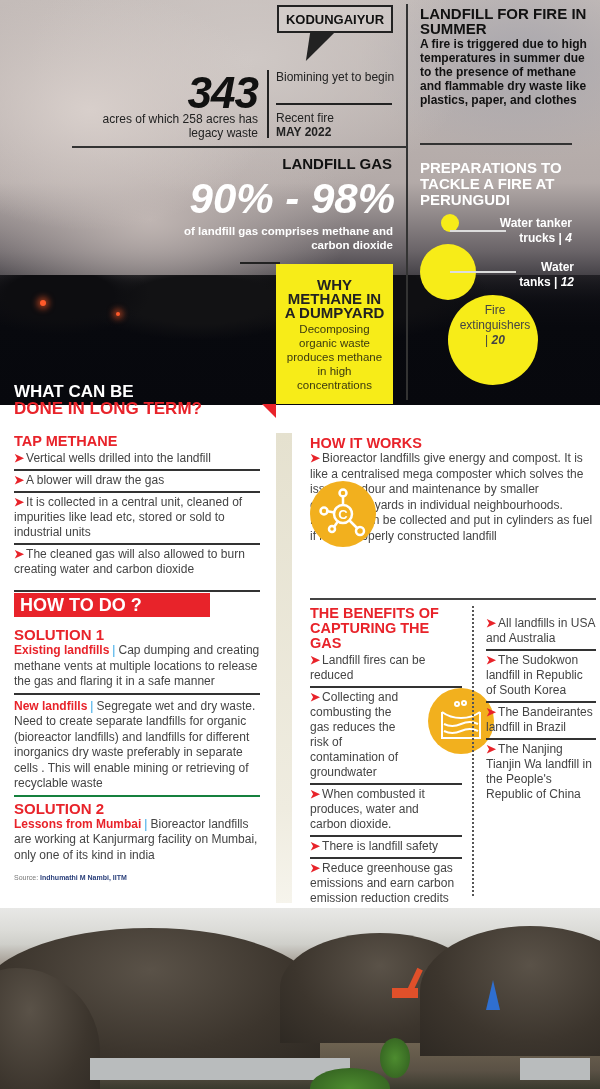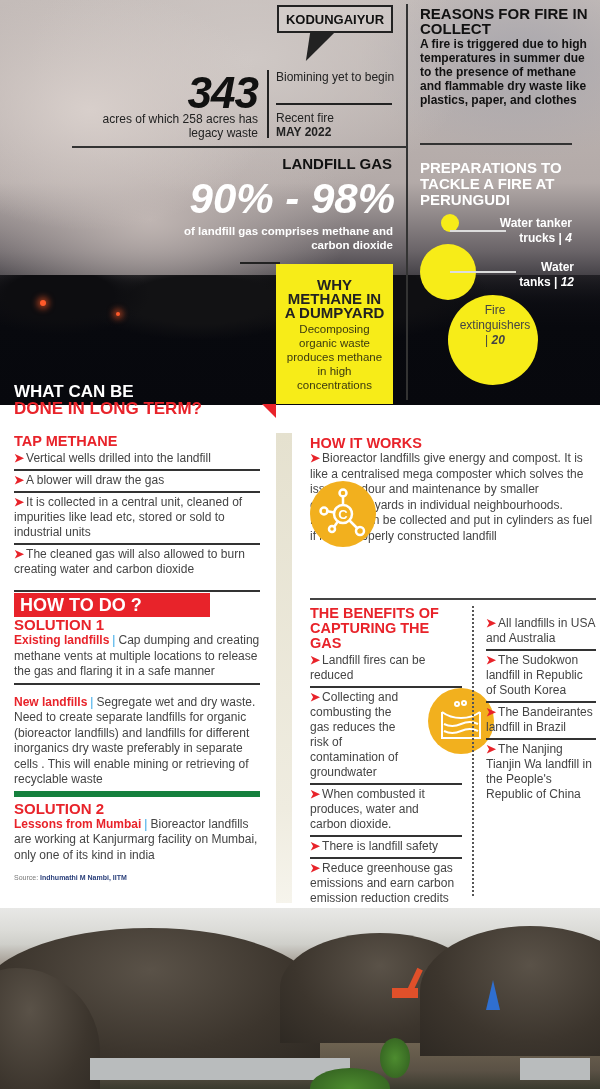--- a/index.html
+++ b/index.html
@@ -49,21 +49,21 @@
 .what .w1{color:#fff;display:block}
 .what .w2{color:#e8232a;display:block}
 .red-tri{position:absolute;left:262px;top:404px;width:0;height:0;border-top:14px solid #e8232a;border-left:14px solid transparent}
 .divider-col{position:absolute;left:276px;top:433px;width:16px;height:470px;background:linear-gradient(180deg,#e5e1cf,#efece0 80%,#f6f4ec)}
 .col-left{position:absolute;left:14px;top:434px;width:246px}
 .sec-h{color:#e8232a;font-weight:900;font-size:14.5px;line-height:15px}
 .bul{font-size:12px;line-height:15px;color:#444;padding:2px 0 3px;border-bottom:2px solid #333}
 .bul.nob{border-bottom:none}
 .arr{color:#e8232a;font-weight:700;margin-right:2px}
 .howdo{display:inline-block;margin-top:8px;background:#e8232a;color:#fff;font-weight:900;font-size:18px;line-height:24px;width:196px;padding-left:6px}
-.sol-h{color:#e8232a;font-weight:900;font-size:15px;line-height:16px;}
+.sol-h{color:#e8232a;font-weight:900;font-size:15px;line-height:16px;margin-top:10px}
 .para{font-size:12px;line-height:15.5px;color:#444;padding-bottom:3px}
 .para .k{color:#e8232a;font-weight:700}
 .para .bar{color:#2fa4e7;margin:0 3px}
 .src{font-size:7px;color:#777;margin-top:8px}
 .src b{color:#2a3f7a}
 .col-right{position:absolute;left:310px;top:436px;width:286px}
 .hiw-icon{position:absolute;left:310px;top:481px;width:66px;height:66px;border-radius:50%;background:#f2b01e}
 .hiw-text{font-size:12px;line-height:15.5px;color:#444}
 .hiw-line{position:absolute;left:310px;top:598px;width:286px;height:2px;background:#444}
 .ben{position:absolute;left:310px;top:606px;width:152px}
@@ -109,21 +109,21 @@
 <div class="pct">90% - 98%</div>
 <div class="pct-desc">of landfill gas comprises methane and carbon dioxide</div>
 
 <div class="why-line"></div>
 <div class="why">
   <h3>WHY METHANE IN A DUMPYARD</h3>
   <p>Decomposing organic waste produces methane in high concentrations</p>
 </div>
 
 <div class="reasons">
-  <h3>REASONS FOR FIRE IN COLLECT</h3>
+  <h3>LANDFILL FOR FIRE IN SUMMER</h3>
   <p>A fire is triggered due to high temperatures in summer due to the presence of methane and flammable dry waste like plastics, paper, and clothes</p>
 </div>
 <div class="reasons-line"></div>
 
 <div class="prep">PREPARATIONS TO TACKLE A FIRE AT PERUNGUDI</div>
 
 <div class="circ" style="left:441px;top:214px;width:18px;height:18px"></div>
 <div class="c-line" style="left:450px;top:230px;width:56px"></div>
 <div class="c-label" style="left:480px;top:216px;width:92px"><span>Water tanker trucks</span> | <i>4</i></div>
 
@@ -147,21 +147,21 @@
   <div class="bul"><span class="arr">➤</span><span>Vertical wells drilled into the landfill</span></div>
   <div class="bul"><span class="arr">➤</span><span>A blower will draw the gas</span></div>
   <div class="bul"><span class="arr">➤</span><span>It is collected in a central unit, cleaned of impurities like lead etc, stored or sold to industrial units</span></div>
   <div class="bul nob"><span class="arr">➤</span><span>The cleaned gas will also allowed to burn creating water and carbon dioxide</span></div>
 
   <div style="height:2px;background:#333;margin-top:10px"></div>
   <div class="howdo" style="margin-top:1px">HOW TO DO ?</div>
 
   <div class="sol-h">SOLUTION 1</div>
   <div class="para" style="border-bottom:2px solid #333"><span class="k">Existing landfills</span><span class="bar">|</span><span>Cap dumping and creating methane vents at multiple locations to release the gas and flaring it in a safe manner</span></div>
-  <div class="para" style="border-bottom:6px solid #15803d;padding-top:10px"><span class="k">New landfills</span><span class="bar">|</span><span>Segregate wet and dry waste.  Need to create separate landfills for organic (bioreactor landfills) and landfills for different inorganics dry waste preferably in separate cells . This will enable mining or retrieving of recyclable waste</span></div>
+  <div class="para" style="border-bottom:2px solid #15803d;padding-top:4px"><span class="k">New landfills</span><span class="bar">|</span><span>Segregate wet and dry waste.  Need to create separate landfills for organic (bioreactor landfills) and landfills for different inorganics dry waste preferably in separate cells . This will enable mining or retrieving of recyclable waste</span></div>
 
   <div class="sol-h" style="margin-top:4px">SOLUTION 2</div>
   <div class="para"><span class="k">Lessons from Mumbai</span><span class="bar">|</span><span>Bioreactor landfills are working at Kanjurmarg facility on Mumbai, only one of its kind in india</span></div>
   <div class="src"><span>Source:</span> <b>Indhumathi M Nambi, IITM</b></div>
 </div>
 
 <div class="col-right">
   <div class="sec-h">HOW IT WORKS</div>
   <div class="hiw-text">
     <span class="arr">➤</span><span style="display:inline">Bioreactor landfills give energy and compost. It is like a centralised mega composter which solves the issue of odour and maintenance by smaller composting yards in individual neighbourhoods. Methane can be collected and put in cylinders as fuel if it is a properly constructed landfill</span>

